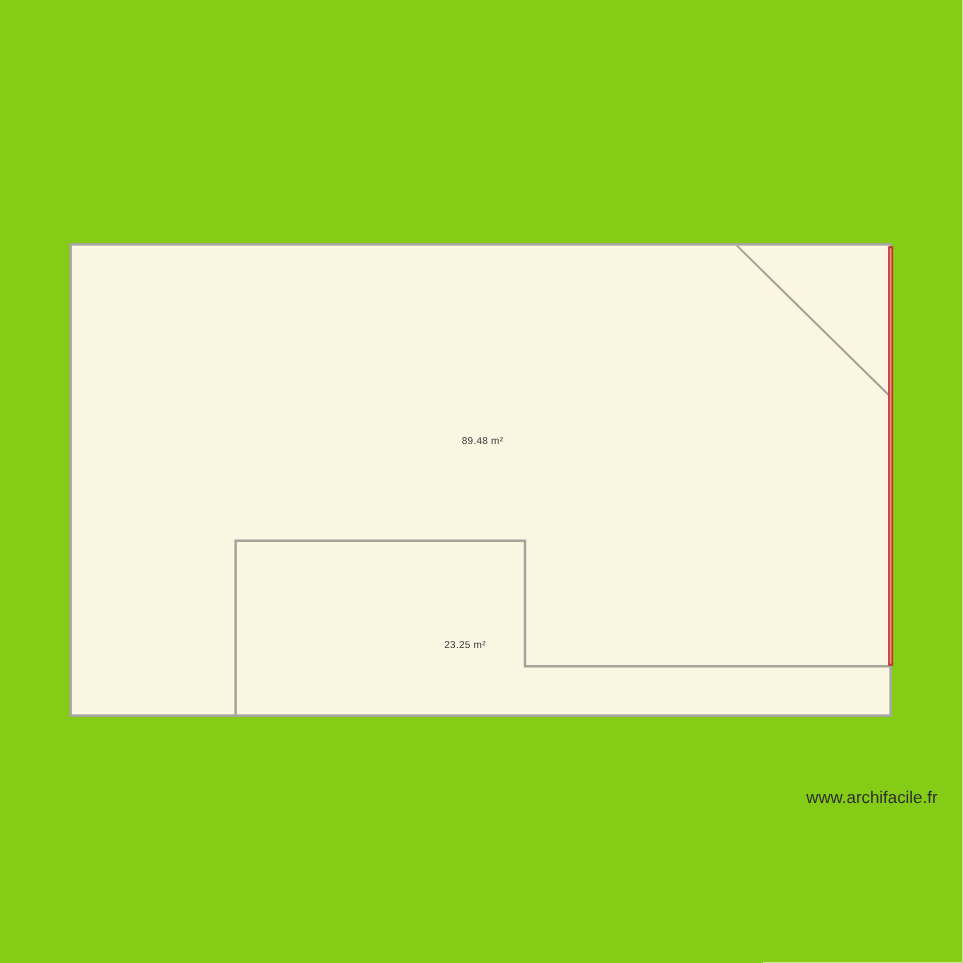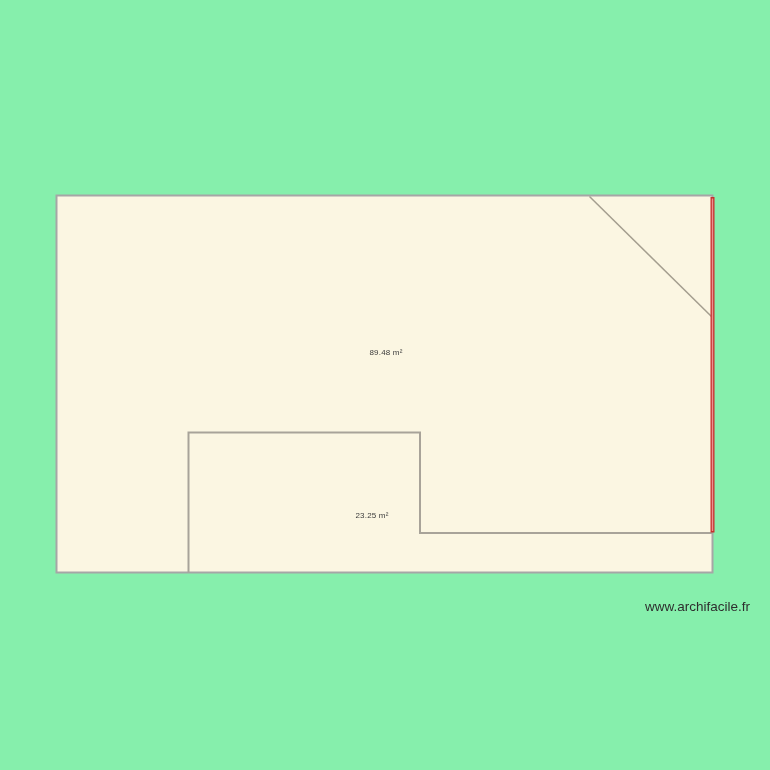--- a/index.html
+++ b/index.html
@@ -8,21 +8,21 @@
     width: 770px;
     height: 770px;
     background: #ffffff;
     font-family: "Liberation Sans", "DejaVu Sans", sans-serif;
     overflow: hidden;
   }
   .canvas {
     position: relative;
     width: 770px;
     height: 770px;
-    background: #86efac;
+    background: #84cc16;
   }
   .plan-svg {
     position: absolute;
     left: 0;
     top: 0;
     width: 770px;
     height: 770px;
   }
   .room-rect {
     fill: #fbf6e2;
@@ -55,21 +55,21 @@
     color: #3c3c3c;
     letter-spacing: 0.2px;
     pointer-events: none;
     white-space: nowrap;
   }
   .area-label-1 { left: 286px; top: 348px; }
   .area-label-2 { left: 272px; top: 511px; }
   .watermark {
     position: absolute;
     right: 20px;
-    top: 599px;
+    top: 630px;
     font-size: 13.5px;
     color: #2e2e2e;
     white-space: nowrap;
   }
 </style>
 </head>
 <body>
 
 <div class="canvas">
 

